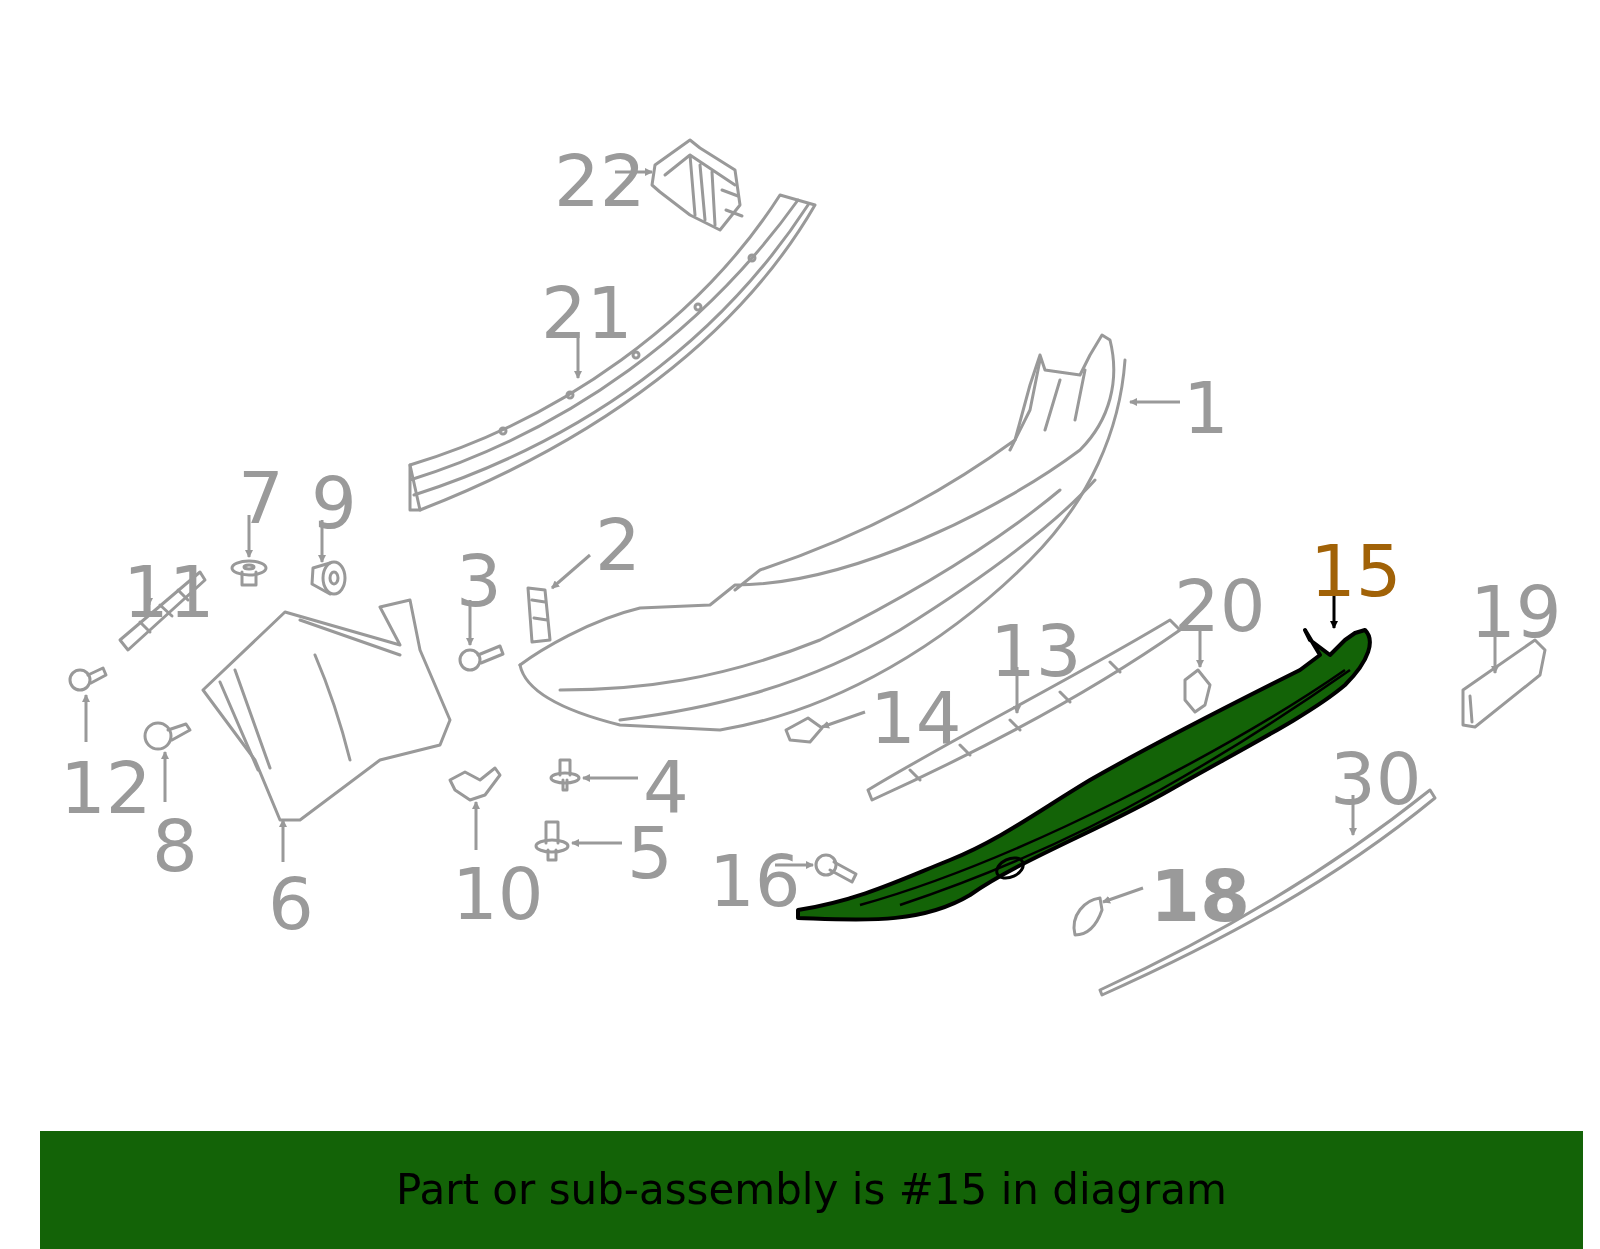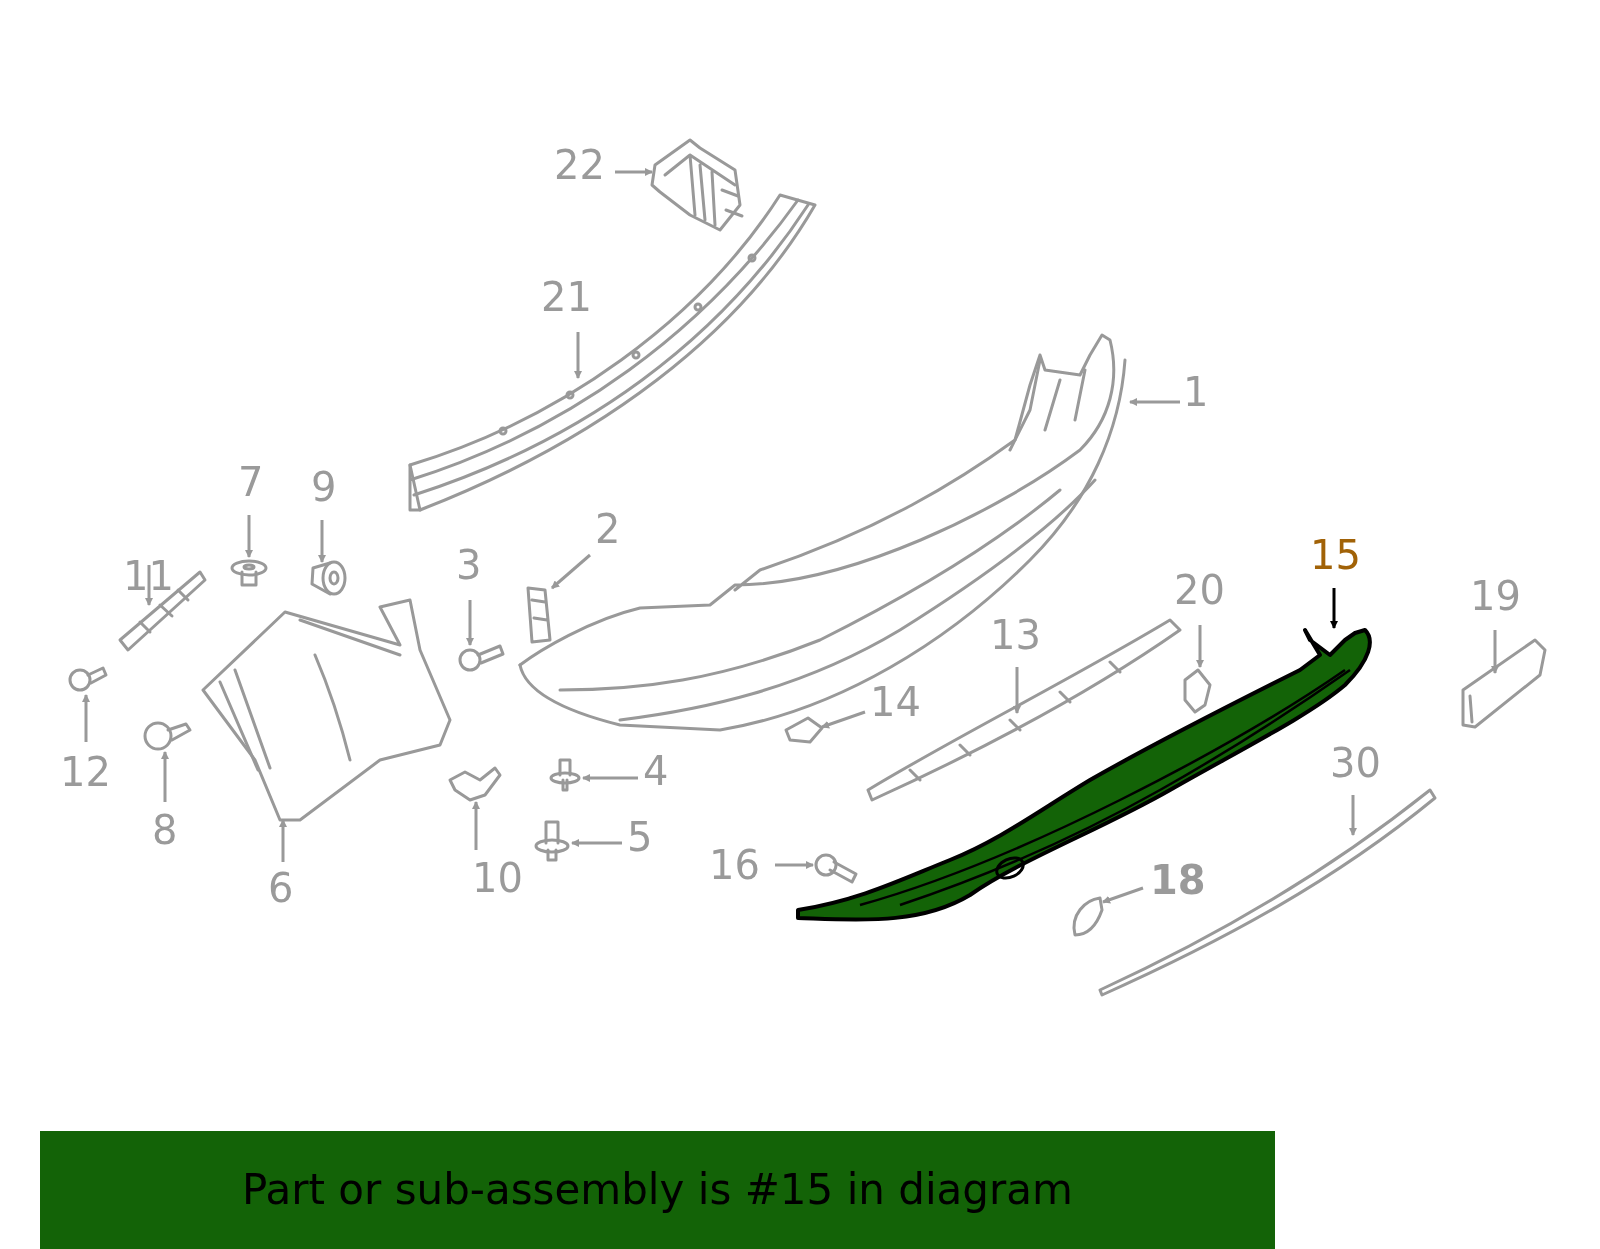--- a/index.html
+++ b/index.html
@@ -1,20 +1,20 @@
 <!DOCTYPE html>
 <html><head>
 <meta charset="utf-8">
 <style>
   html, body { margin: 0; padding: 0; background: #ffffff; }
   body { width: 1600px; height: 1249px; position: relative; overflow: hidden; font-family: "DejaVu Sans", sans-serif; }
   #diagram { position: absolute; left: 0; top: 0; width: 1600px; height: 1249px; }
-  .callout { position: absolute; font-family: "DejaVu Sans", sans-serif; font-size: 40px; line-height: 1; color: #9a9a9a; white-space: nowrap; }
+  .callout { position: absolute; font-family: "DejaVu Sans", sans-serif; font-size: 72px; line-height: 1; color: #9a9a9a; white-space: nowrap; }
   .callout.highlight { color: #a16207; }
-  #banner { position: absolute; left: 40px; top: 1131px; width: 1235px; height: 118px; background: #136307; display: flex; flex-direction: column; align-items: center; justify-content: center; }
+  #banner { position: absolute; left: 40px; top: 1131px; width: 1543px; height: 118px; background: #136307; display: flex; flex-direction: column; align-items: center; justify-content: center; }
   #banner span { display: block; font-family: "DejaVu Sans", sans-serif; font-size: 42px; line-height: 50px; color: #000; }
 </style>
 </head>
 <body>
 
 <svg id="diagram" viewBox="0 0 1600 1249" xmlns="http://www.w3.org/2000/svg">
   <defs>
     <marker id="ag" markerWidth="8" markerHeight="8" refX="7" refY="4" orient="auto" markerUnits="userSpaceOnUse">
       <path d="M0,0 L8,4 L0,8 Z" fill="#999"></path>
     </marker>
@@ -170,21 +170,21 @@
 
 <div class="callout" style="left:1183px;top:372px;">1</div>
 <div class="callout" style="left:595px;top:509px;">2</div>
 <div class="callout" style="left:456px;top:545px;">3</div>
 <div class="callout" style="left:643px;top:751px;">4</div>
 <div class="callout" style="left:627px;top:817px;">5</div>
 <div class="callout" style="left:268px;top:868px;">6</div>
 <div class="callout" style="left:238px;top:462px;">7</div>
 <div class="callout" style="left:152px;top:810px;">8</div>
 <div class="callout" style="left:311px;top:467px;">9</div>
-<div class="callout" style="left:452px;top:858px;margin-left:20px;">10</div>
+<div class="callout" style="left:452px;top:858px;">10</div>
 <div class="callout" style="left:123px;top:512px;margin-top:44px;">11</div>
 <div class="callout" style="left:60px;top:752px;">12</div>
 <div class="callout" style="left:990px;top:615px;">13</div>
 <div class="callout" style="left:870px;top:682px;">14</div>
 <div class="callout highlight" style="left:1310px;top:535px;">15</div>
 <div class="callout" style="left:709px;top:845px;">16</div>
 <div class="callout" style="left:1174px;top:570px;">20</div>
 <div class="callout" style="left:1150px;top:860px;font-weight:bold;">18</div>
 <div class="callout" style="left:1470px;top:576px;">19</div>
 <div class="callout" style="left:1330px;top:743px;">30</div>

